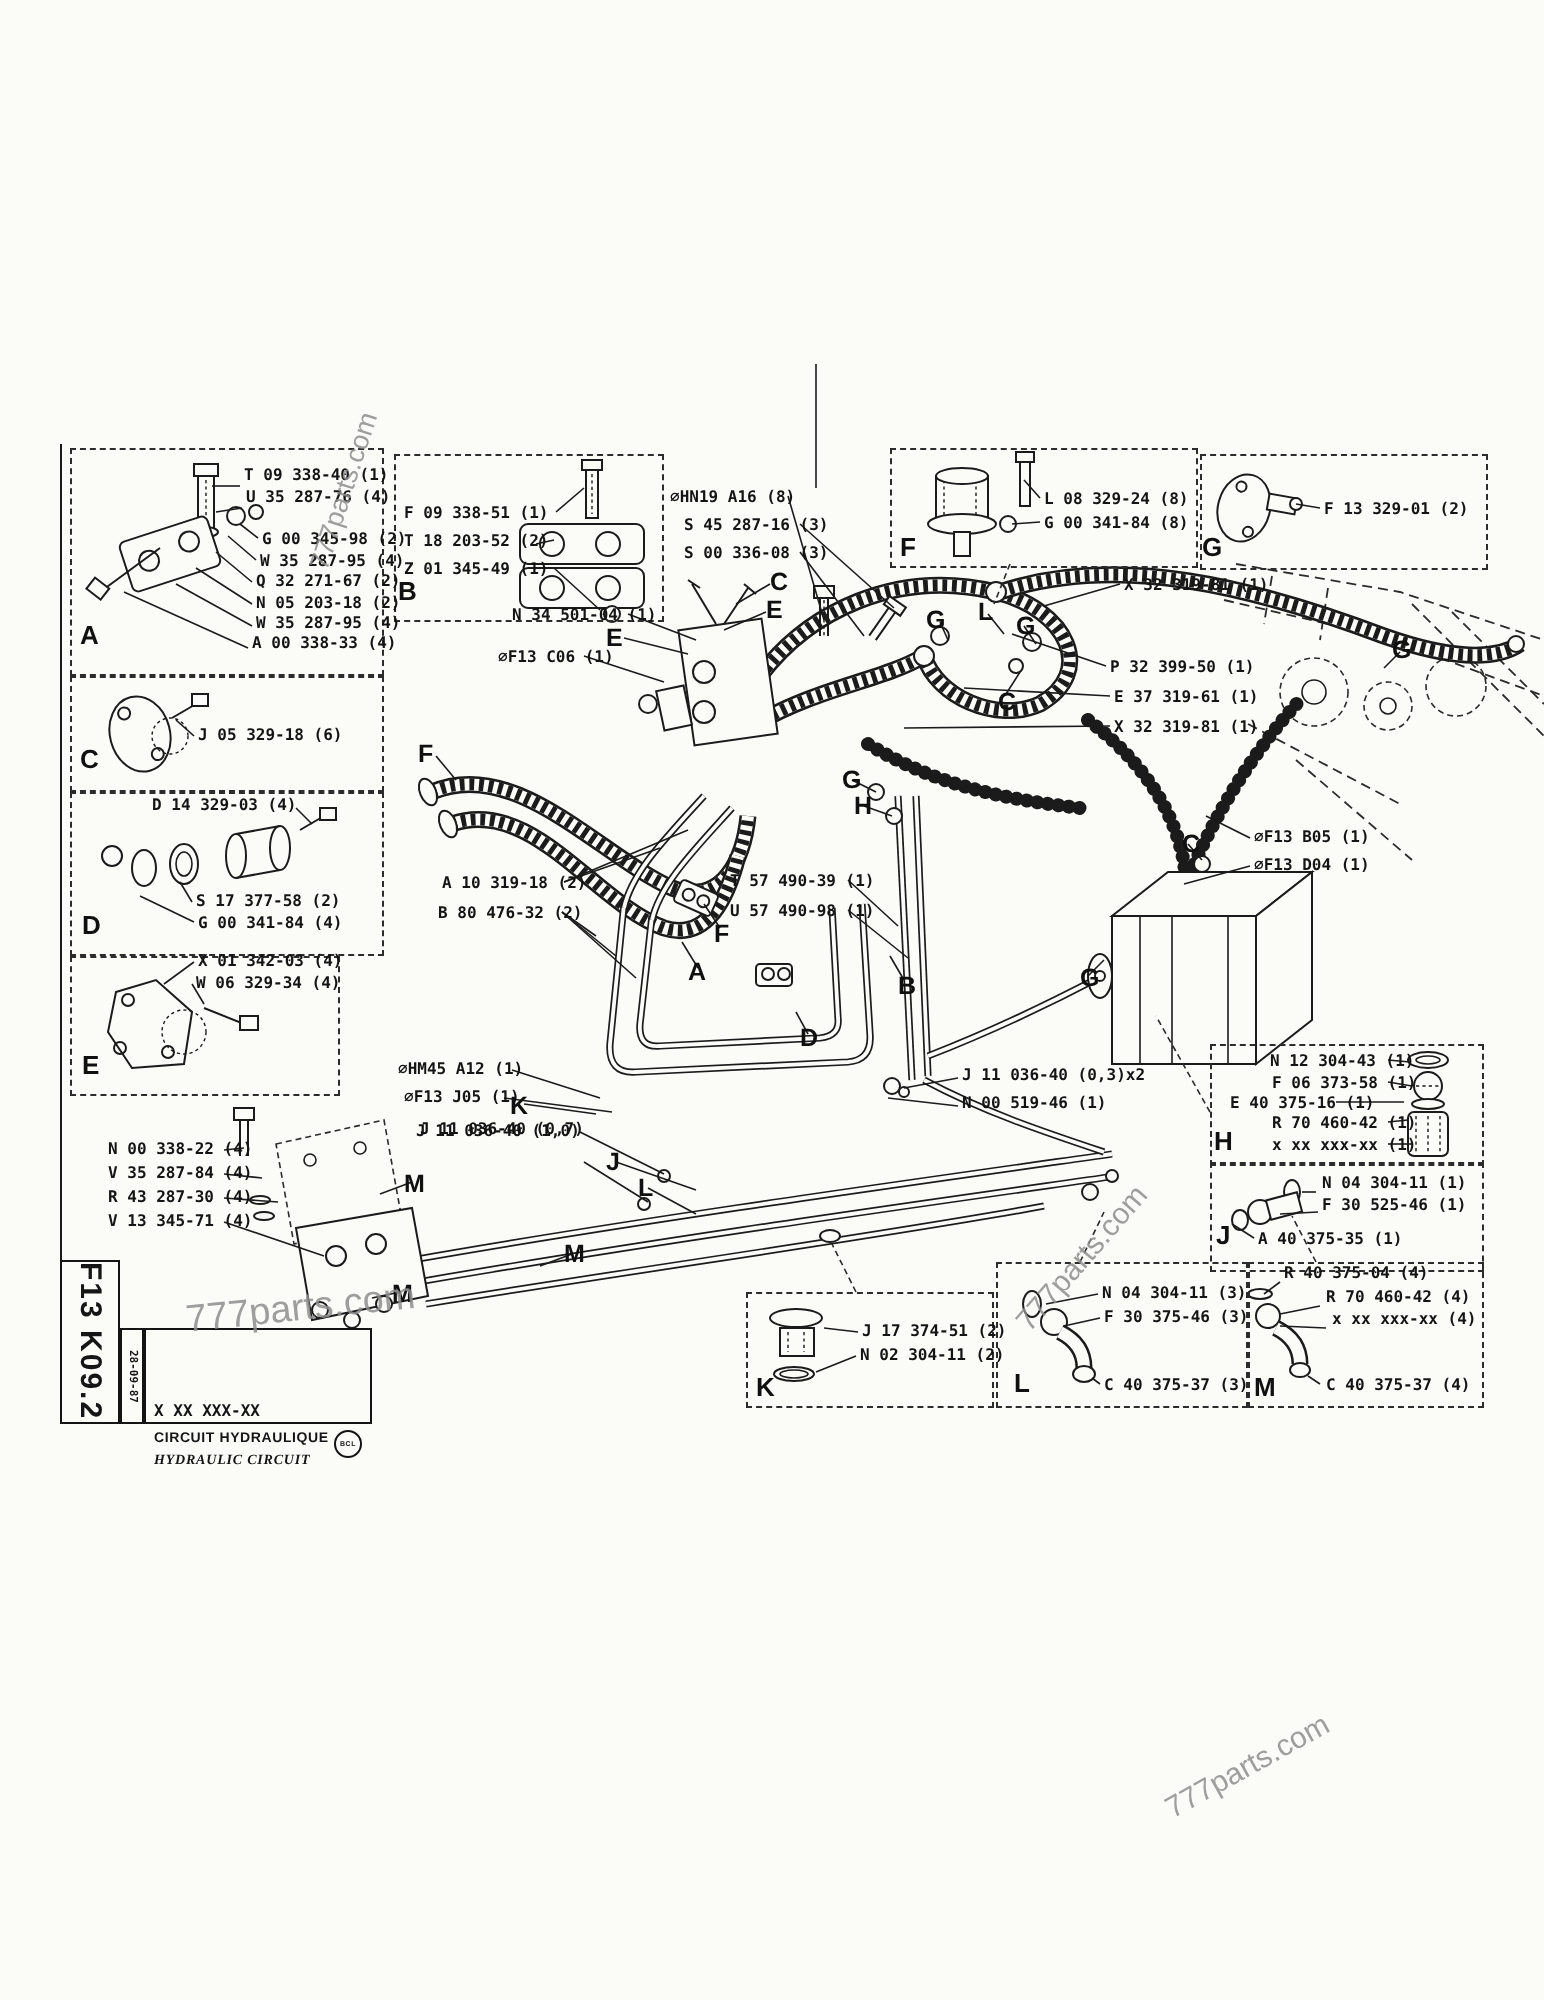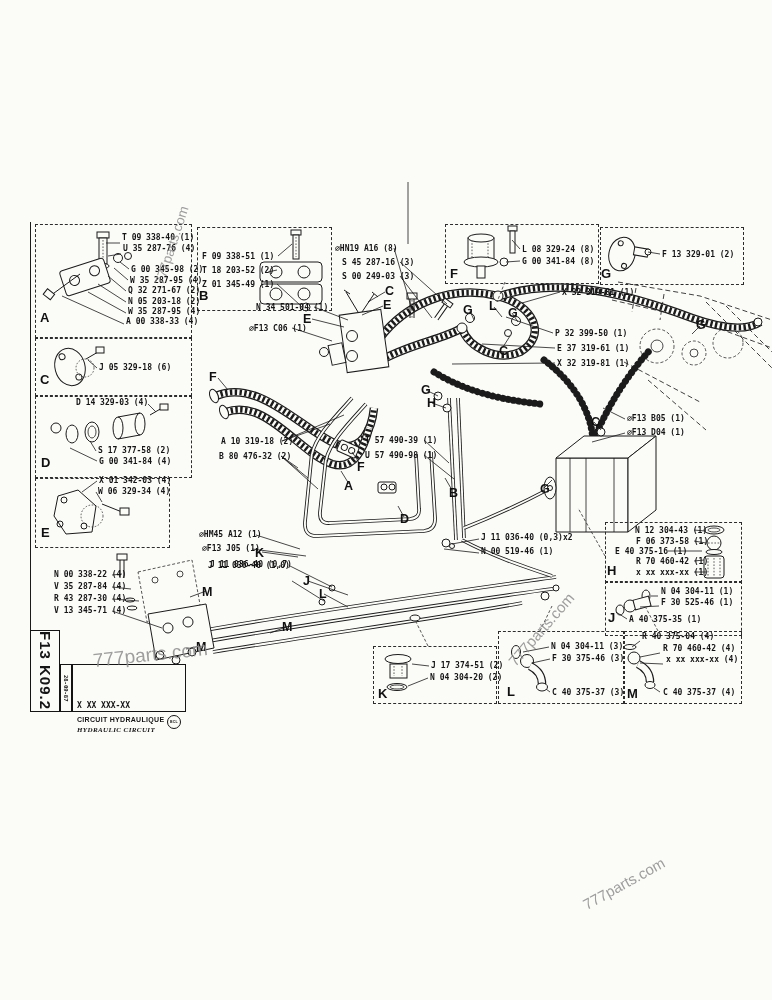--- a/index.html
+++ b/index.html
@@ -478,34 +478,34 @@
   <span class="pn" style="left:636px;top:537px">F 06 373-58 (1)</span>
   <span class="pn" style="left:615px;top:547px">E 40 375-16 (1)</span>
   <span class="pn" style="left:636px;top:557px">R 70 460-42 (1)</span>
   <span class="pn" style="left:636px;top:568px">x xx xxx-xx (1)</span>
 
   <span class="pn" style="left:661px;top:587px">N 04 304-11 (1)</span>
   <span class="pn" style="left:661px;top:598px">F 30 525-46 (1)</span>
   <span class="pn" style="left:629px;top:615px">A 40 375-35 (1)</span>
 
   <span class="pn" style="left:431px;top:661px">J 17 374-51 (2)</span>
-  <span class="pn" style="left:430px;top:673px">N 04 304-20 (2)</span>
+  <span class="pn" style="left:430px;top:673px">N 02 304-11 (2)</span>
 
   <span class="pn" style="left:551px;top:642px">N 04 304-11 (3)</span>
   <span class="pn" style="left:552px;top:654px">F 30 375-46 (3)</span>
   <span class="pn" style="left:552px;top:688px">C 40 375-37 (3)</span>
 
   <span class="pn" style="left:642px;top:632px">R 40 375-04 (4)</span>
   <span class="pn" style="left:663px;top:644px">R 70 460-42 (4)</span>
   <span class="pn" style="left:666px;top:655px">x xx xxx-xx (4)</span>
   <span class="pn" style="left:663px;top:688px">C 40 375-37 (4)</span>
 
   <span class="pn" style="left:335px;top:244px">⌀HN19 A16 (8)</span>
   <span class="pn" style="left:342px;top:258px">S 45 287-16 (3)</span>
-  <span class="pn" style="left:342px;top:272px">S 00 249-03 (3)</span>
+  <span class="pn" style="left:342px;top:272px">S 00 336-08 (3)</span>
   <span class="pn" style="left:256px;top:303px">N 34 501-04 (1)</span>
   <span class="pn" style="left:249px;top:324px">⌀F13 C06 (1)</span>
   <span class="pn" style="left:562px;top:288px">X 32 319-81 (1)</span>
   <span class="pn" style="left:555px;top:329px">P 32 399-50 (1)</span>
   <span class="pn" style="left:557px;top:344px">E 37 319-61 (1)</span>
   <span class="pn" style="left:557px;top:359px">X 32 319-81 (1)</span>
   <span class="pn" style="left:221px;top:437px">A 10 319-18 (2)</span>
   <span class="pn" style="left:219px;top:452px">B 80 476-32 (2)</span>
   <span class="pn" style="left:365px;top:436px">T 57 490-39 (1)</span>
   <span class="pn" style="left:365px;top:451px">U 57 490-98 (1)</span>

